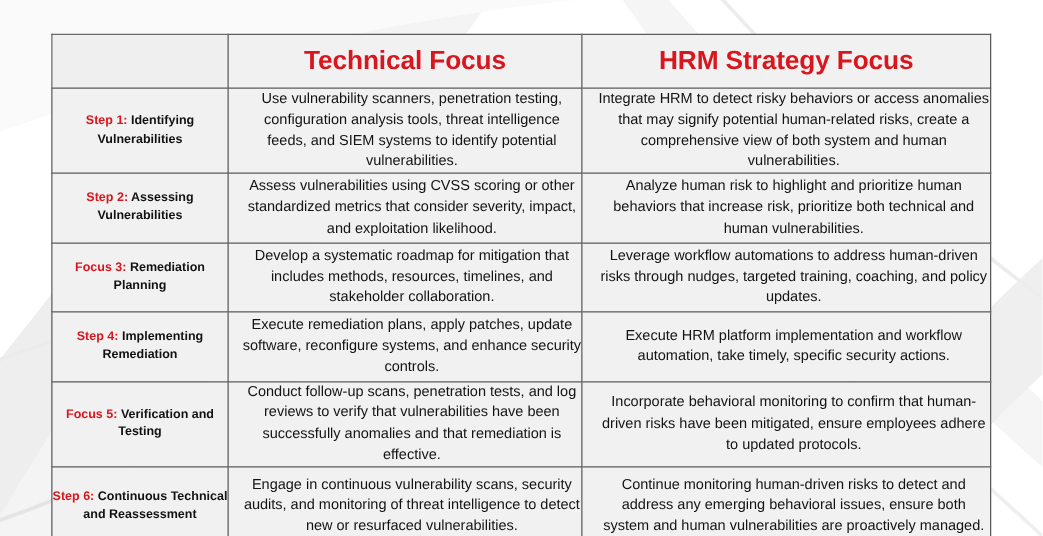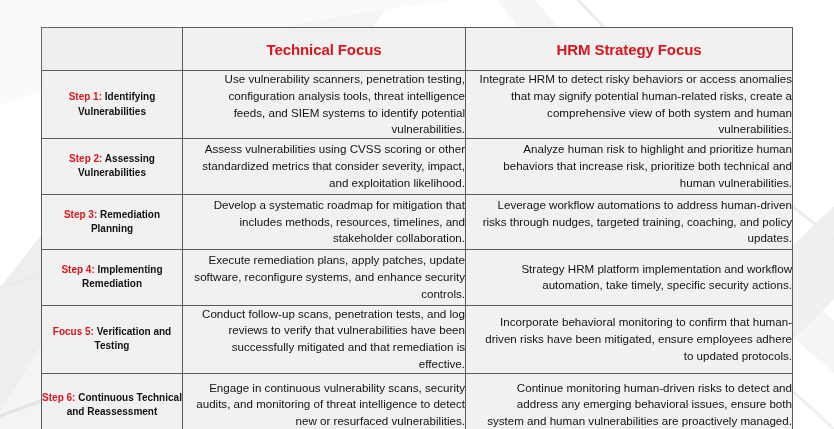--- a/index.html
+++ b/index.html
@@ -57,21 +57,21 @@
 
   
   tr.head-row { height: 43px; }
   tr.head-row td.corner {
     background: #efefef;
     border-top-color: #6a6a6a;
     border-left-color: #6a6a6a;
   }
   th.col-head {
     color: #d9161d;
-    font-size: 15px;
+    font-size: 21px;
     font-weight: bold;
     text-align: center;
     letter-spacing: -0.1px;
     background: #f3f3f3;
   }
 
   
   tr.body-row { height: 55.5px; }
   tr.body-row.tall { height: 63px; }
 
@@ -84,21 +84,21 @@
     padding: 4px 7px;
   }
   td.step-cell .step-no {
     color: #d9161d;
   }
 
   td.desc-cell {
     font-size: 11.6px;
     color: #131313;
     line-height: 1.45;
-    text-align: right;
+    text-align: center;
     padding: 6px 11px 6px 11px;
     vertical-align: middle;
   }
   td.desc-cell.tech { padding-left: 11px; }
   td.desc-cell.hrm  { padding-left: 12px; }
 </style>
 </head>
 <body>
 
 <svg id="bg-swirl" viewBox="0 0 834 429" preserveAspectRatio="none" aria-hidden="true">
@@ -139,32 +139,32 @@
         <td class="step-cell"><span class="step-no">Step 1:</span> <span>Identifying Vulnerabilities</span></td>
         <td class="desc-cell tech">Use vulnerability scanners, penetration testing, configuration analysis tools, threat intelligence feeds, and SIEM systems to identify potential vulnerabilities.</td>
         <td class="desc-cell hrm">Integrate HRM to detect risky behaviors or access anomalies that may signify potential human-related risks, create a comprehensive view of both system and human vulnerabilities.</td>
       </tr>
       <tr class="body-row">
         <td class="step-cell"><span class="step-no">Step 2:</span> <span>Assessing Vulnerabilities</span></td>
         <td class="desc-cell tech">Assess vulnerabilities using CVSS scoring or other standardized metrics that consider severity, impact, and exploitation likelihood.</td>
         <td class="desc-cell hrm">Analyze human risk to highlight and prioritize human behaviors that increase risk, prioritize both technical and human vulnerabilities.</td>
       </tr>
       <tr class="body-row">
-        <td class="step-cell"><span class="step-no">Step 3:</span> <span>Remediation Planning</span></td>
+        <td class="step-cell"><span class="step-no">Focus 3:</span> <span>Remediation Planning</span></td>
         <td class="desc-cell tech">Develop a systematic roadmap for mitigation that includes methods, resources, timelines, and stakeholder collaboration.</td>
         <td class="desc-cell hrm">Leverage workflow automations to address human-driven risks through nudges, targeted training, coaching, and policy updates.</td>
       </tr>
       <tr class="body-row">
         <td class="step-cell"><span class="step-no">Step 4:</span> <span>Implementing Remediation</span></td>
         <td class="desc-cell tech">Execute remediation plans, apply patches, update software, reconfigure systems, and enhance security controls.</td>
-        <td class="desc-cell hrm">Strategy HRM platform implementation and workflow automation, take timely, specific security actions.</td>
+        <td class="desc-cell hrm">Execute HRM platform implementation and workflow automation, take timely, specific security actions.</td>
       </tr>
       <tr class="body-row">
         <td class="step-cell"><span class="step-no">Focus 5:</span> <span>Verification and Testing</span></td>
-        <td class="desc-cell tech">Conduct follow-up scans, penetration tests, and log reviews to verify that vulnerabilities have been successfully mitigated and that remediation is effective.</td>
+        <td class="desc-cell tech">Conduct follow-up scans, penetration tests, and log reviews to verify that vulnerabilities have been successfully anomalies and that remediation is effective.</td>
         <td class="desc-cell hrm">Incorporate behavioral monitoring to confirm that human-driven risks have been mitigated, ensure employees adhere to updated protocols.</td>
       </tr>
       <tr class="body-row tall">
         <td class="step-cell"><span class="step-no">Step 6:</span> <span>Continuous Technical and Reassessment</span></td>
         <td class="desc-cell tech">Engage in continuous vulnerability scans, security audits, and monitoring of threat intelligence to detect new or resurfaced vulnerabilities.</td>
         <td class="desc-cell hrm">Continue monitoring human-driven risks to detect and address any emerging behavioral issues, ensure both system and human vulnerabilities are proactively managed.</td>
       </tr>
     </tbody>
   </table>
 </div>

